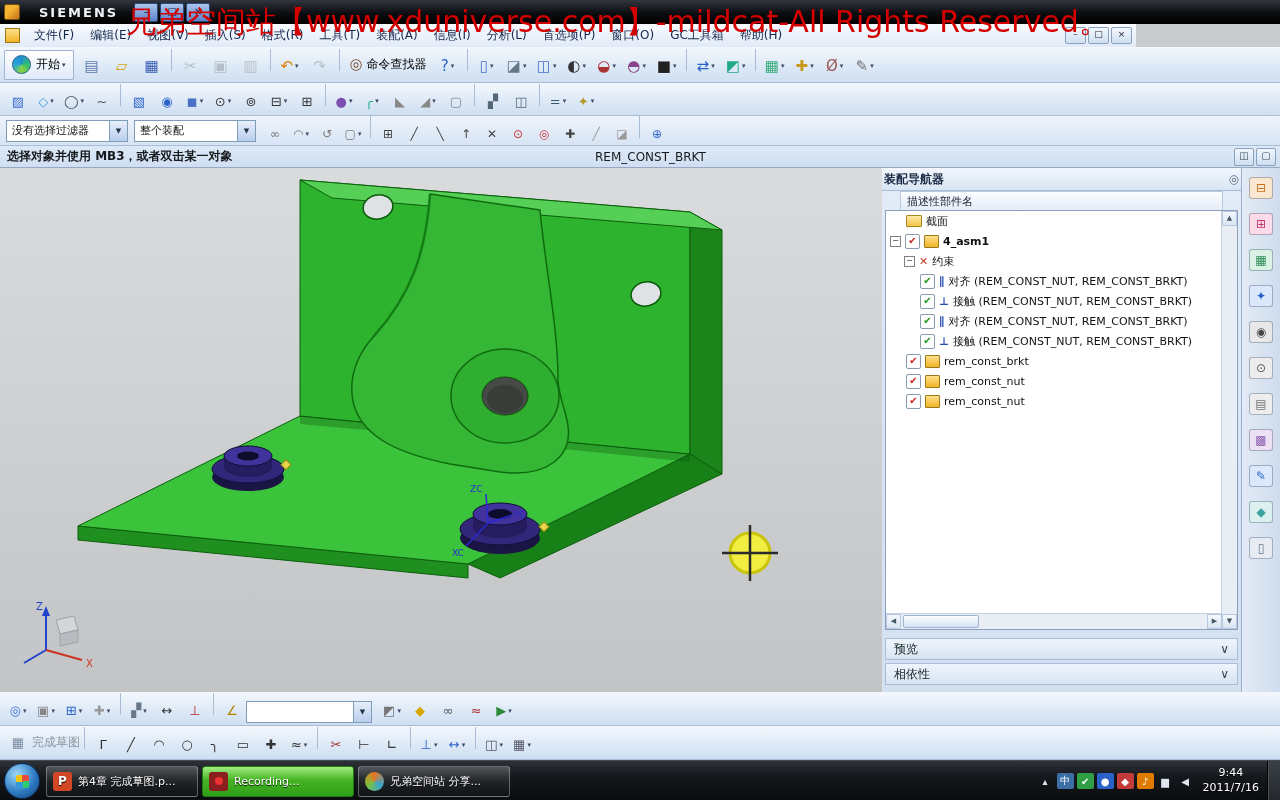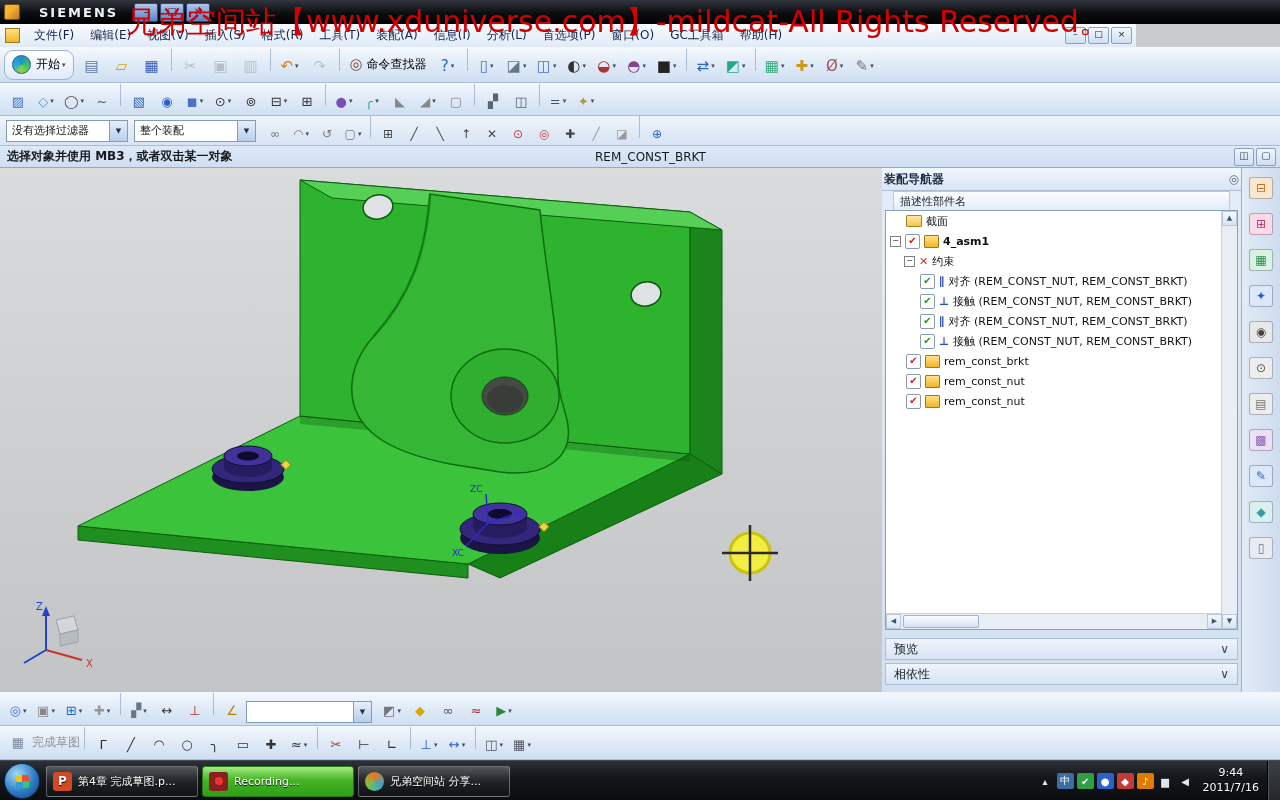--- a/index.html
+++ b/index.html
@@ -44,21 +44,21 @@
   .row-e{top:726px;height:34px;}
   .tbtn{display:inline-flex;align-items:center;justify-content:center;height:26px;min-width:26px;
     margin:0 1px;border:1px solid transparent;border-radius:2px;}
   .row-b .tbtn,.row-d .tbtn,.row-e .tbtn{height:24px;min-width:24px;}
   .glyph{font-size:15px;line-height:1;}
   .row-b .glyph,.row-d .glyph,.row-e .glyph{font-size:13px;}
   .tbtn.disabled .glyph{color:#a8b1bd !important;opacity:.75;}
   .dd{font-size:7px;color:#3a4a66;margin-left:2px;}
   .tsep{display:inline-block;width:1px;height:22px;background:#a9bcd6;margin:0 4px;}
   .start-btn{display:inline-flex;align-items:center;height:28px;padding:0 7px;margin-right:3px;
-    border:1px solid #9fb4d0;border-radius:9px;background:linear-gradient(#ffffff,#dfeafa);}
+    border:1px solid #9fb4d0;border-radius:1px;background:linear-gradient(#ffffff,#dfeafa);}
   .orb-mini{width:17px;height:17px;border-radius:50%;margin-right:5px;
     background:conic-gradient(#1f8fce,#34c06e,#8cd43f,#2aa7d8,#1f8fce);border:1px solid #23618c;}
   .finder{display:inline-flex;align-items:center;padding:0 6px;height:26px;}
   .finder .glyph{margin-right:4px;}
   .gray-label{color:#8d959f;}
 
   
   .selbar{position:absolute;left:0;top:116px;width:1280px;height:30px;
     background:linear-gradient(#eef4fb,#d7e4f4);border-bottom:1px solid #aabdd6;
     display:flex;align-items:center;padding-left:6px;box-sizing:border-box;}
@@ -86,21 +86,21 @@
   .viewport{position:absolute;left:0;top:0;width:882px;height:524px;
     background:linear-gradient(#dadbdc,#c2c4c6);border-right:1px solid #8aa0c0;overflow:hidden;}
 
   
   .navigator{position:absolute;left:882px;top:0;width:360px;height:524px;
     background:linear-gradient(#e3ecf7,#d3e0f0);box-sizing:border-box;border-right:1px solid #9ab0cc;}
   .nav-header{height:22px;display:flex;align-items:center;justify-content:space-between;
     padding:0 2px;font-weight:bold;color:#1b2a45;background:linear-gradient(#f2f7fd,#d9e5f4);
     border-bottom:1px solid #aabdd6;}
   .pin{color:#5a6a80;font-size:12px;}
-  .nav-colhead{height:20px;margin:0 11px;background:linear-gradient(#fbfdff,#e4ecf7);
+  .nav-colhead{height:20px;margin:0 18px;background:linear-gradient(#fbfdff,#e4ecf7);
     border:1px solid #b8c8dd;display:flex;align-items:center;padding-left:6px;color:#223;font-size:11px;box-sizing:border-box;}
   .nav-tree-wrap{position:absolute;left:3px;right:3px;top:42px;bottom:62px;background:#fff;
     border:1px solid #8aa0c0;overflow:hidden;}
   .tree{position:absolute;left:0;top:0;right:15px;bottom:16px;overflow:hidden;}
   .trow{height:20px;display:flex;align-items:center;white-space:nowrap;font-size:11px;color:#111;}
   .exp{width:9px;height:9px;border:1px solid #808080;background:#fff;font-size:8px;line-height:7px;
     text-align:center;color:#333;margin-right:4px;flex:0 0 auto;}
   .cb{width:13px;height:13px;border:1px solid #8a9aae;background:#fff;border-radius:2px;
     font-size:10px;line-height:12px;text-align:center;margin-right:4px;flex:0 0 auto;}
   .cb.red{color:#cf1f1f;}

